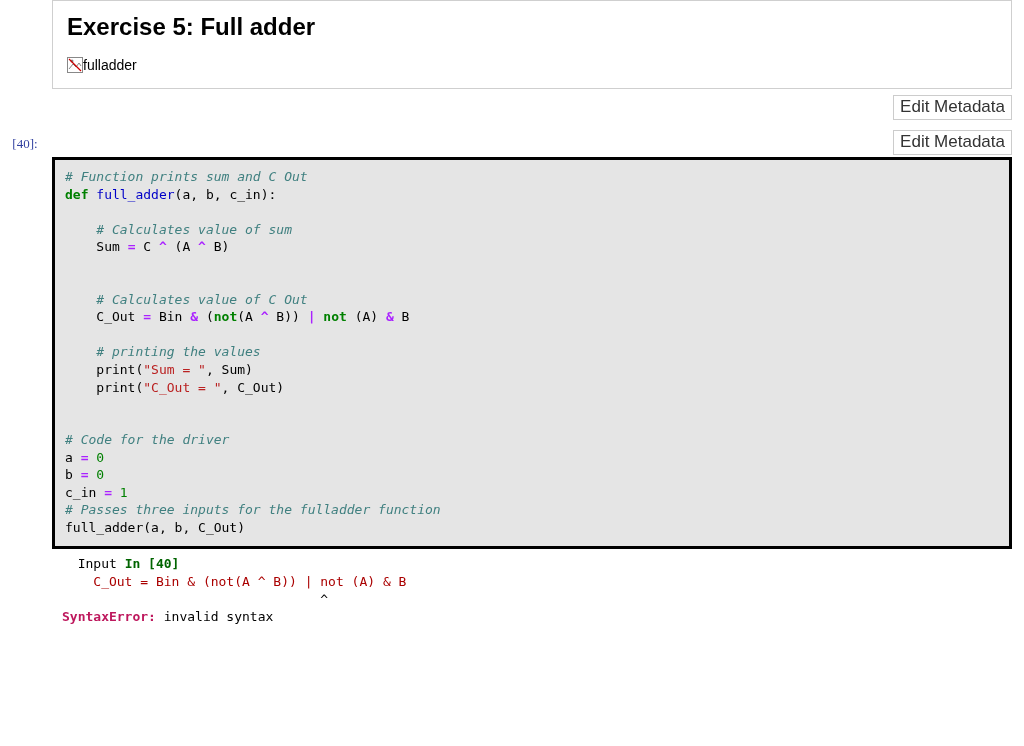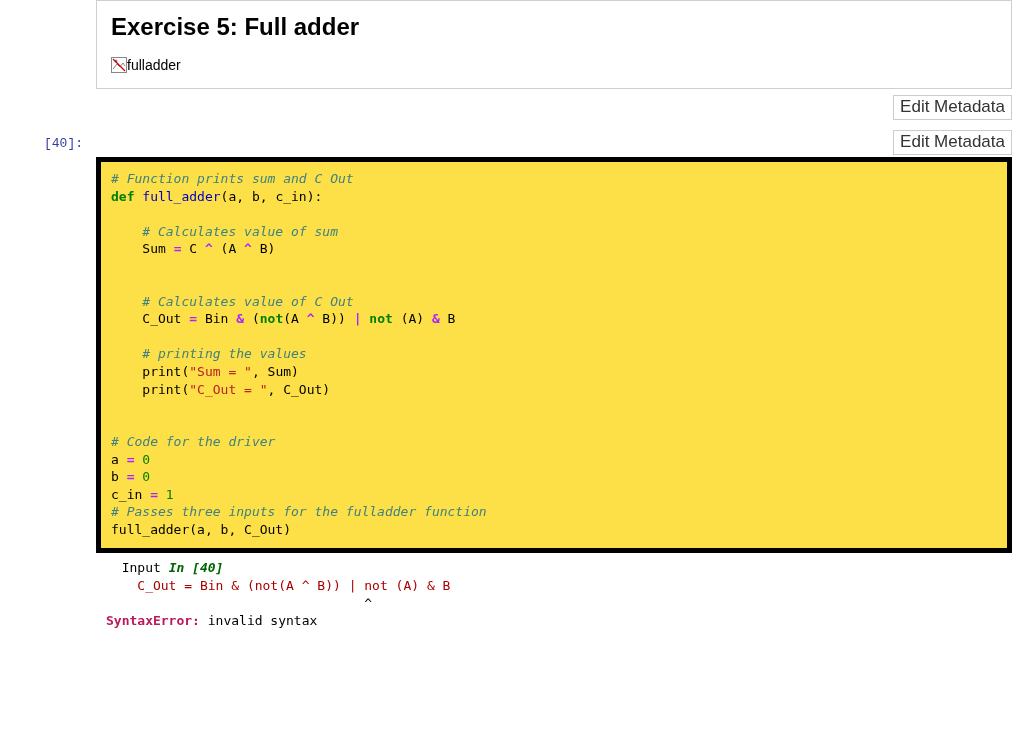--- a/index.html
+++ b/index.html
@@ -12,29 +12,28 @@
     background: #fff;
     width: 1024px;
   }
   .notebook {
     padding-left: 52px;
     padding-right: 12px;
   }
   .cell {
     margin-bottom: 6px;
     position: relative;
-    margin-left: 44px;
   }
   .prompt {
     position: absolute;
     left: -52px;
     top: 2px;
     width: 50px;
-    text-align: left;
-    font-family: Liberation Mono, monospace;
+    text-align: center;
+    font-family: Liberation Serif, serif;
     font-size: 13px;
     color: #303F9F;
     line-height: 1.2;
     padding-top: 4px;
   }
   .md-outer {
     border: 1px solid #cfcfcf;
     padding: 10px 14px 12px 14px;
     background: #fff;
   }
@@ -72,22 +71,22 @@
     padding: 1px 6px 2px 6px;
     cursor: pointer;
   }
   .md-bold-box {
     border: 1px solid #cfcfcf;
     padding: 10px 14px;
     background: #fff;
     font-weight: 700;
   }
   .code-input {
-    border: 5px solid #000000;
-    background: #fde047;
+    border: 3px solid #000000;
+    background: #e5e5e5;
     padding: 8px 24px 10px 10px;
     font-family: "DejaVu Sans Mono", Menlo, Consolas, monospace;
     font-size: 13px;
     line-height: 1.35;
     white-space: pre;
     overflow-x: auto;
   }
   .code-output {
     font-family: "DejaVu Sans Mono", Menlo, Consolas, monospace;
     font-size: 13px;
@@ -98,21 +97,21 @@
   
   .c-comment { color: #408080; font-style: italic; }
   .c-kw { color: #008000; font-weight: 700; }
   .c-func { color: #0000c8; }
   .c-op { color: #aa22ff; font-weight: 700; }
   .c-str { color: #ba2121; }
   .c-num { color: #008000; }
 
   .err-red { color: #be185d; font-weight: 700; }
   .err-redn { color: #aa0000; }
-  .err-green { color: #006400; font-weight: 700; font-style: italic; }
+  .err-green { color: #006400; font-weight: 700; }
   .err-teal { color: #000000; text-align: center; }
 </style>
 </head>
 <body>
 
 <div class="notebook">
 
   <div class="cell">
     <div class="md-outer">
       <h2>Exercise 5: Full adder</h2>

